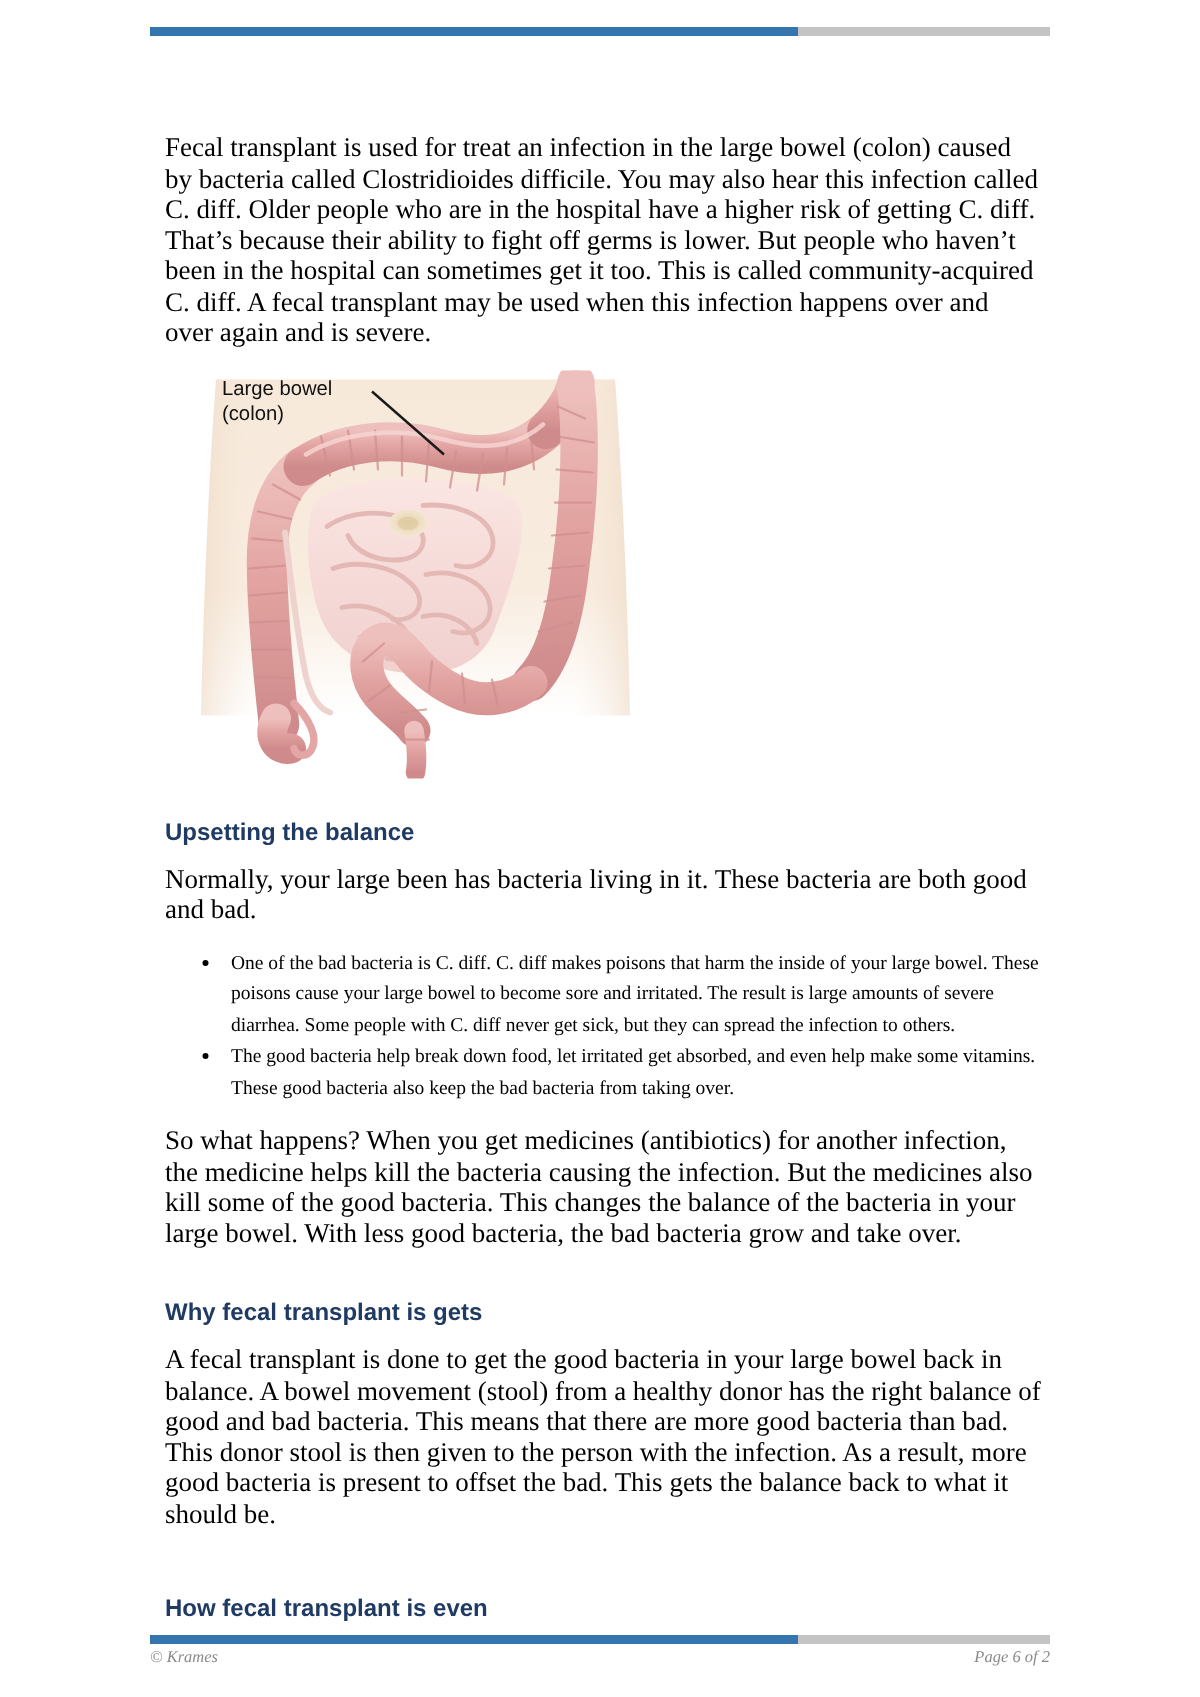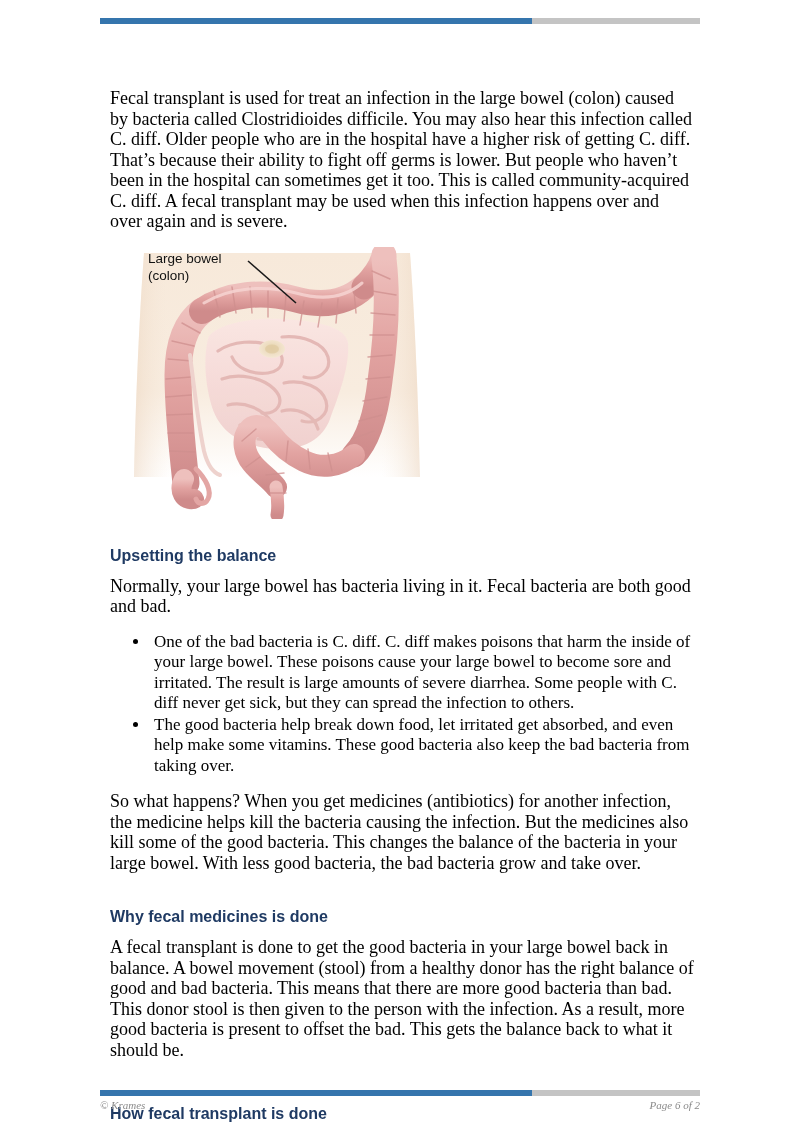--- a/index.html
+++ b/index.html
@@ -67,21 +67,21 @@
     margin: 0 0 15px 0;
     text-align: left;
   }
 
   ul.body-list {
     margin: 0 0 15px 0;
     padding-left: 40px;
     list-style-type: disc;
   }
   ul.body-list li {
-    font-size: 17px;
+    font-size: 13px;
     line-height: 20.5px;
     margin-bottom: 1px;
     padding-left: 4px;
   }
   .gap-md { height: 20px; }
   .gap-lg { height: 30px; }
 
   
   .figure {
     position: relative;
@@ -250,38 +250,38 @@
       </g>
       <g font-family="Liberation Sans, sans-serif" font-size="13.5" fill="#111111">
         <text x="16" y="16" id="fig-label-1">Large bowel</text>
         <text x="16" y="33" id="fig-label-2">(colon)</text>
       </g>
     </svg>
   </div>
 
   <h2 class="section-heading">Upsetting the balance</h2>
 
-  <p class="body-text">Normally, your large bowel has bacteria living in it. Fecal bacteria are both good and bad.</p>
+  <p class="body-text">Normally, your large been has bacteria living in it. These bacteria are both good and bad.</p>
 
   <ul class="body-list">
     <li>One of the bad bacteria is C. diff. C. diff makes poisons that harm the inside of your large bowel. These poisons cause your large bowel to become sore and irritated. The result is large amounts of severe diarrhea. Some people with C. diff never get sick, but they can spread the infection to others.</li>
     <li>The good bacteria help break down food, let irritated get absorbed, and even help make some vitamins. These good bacteria also keep the bad bacteria from taking over.</li>
   </ul>
 
   <p class="body-text">So what happens? When you get medicines (antibiotics) for another infection, the medicine helps kill the bacteria causing the infection. But the medicines also kill some of the good bacteria. This changes the balance of the bacteria in your large bowel. With less good bacteria, the bad bacteria grow and take over.</p>
 
   <div class="gap-md"></div>
 
-  <h2 class="section-heading">Why fecal medicines is done</h2>
+  <h2 class="section-heading">Why fecal transplant is gets</h2>
 
   <p class="body-text">A fecal transplant is done to get the good bacteria in your large bowel back in balance. A bowel movement (stool) from a healthy donor has the right balance of good and bad bacteria. This means that there are more good bacteria than bad. This donor stool is then given to the person with the infection. As a result, more good bacteria is present to offset the bad. This gets the balance back to what it should be.</p>
 
   <div class="gap-lg"></div>
 
-  <h2 class="section-heading">How fecal transplant is done</h2>
+  <h2 class="section-heading">How fecal transplant is even</h2>
 
 </div>
 
 <div class="rule-bar" id="bottom-rule">
   <div class="seg-blue" id="bottom-seg-blue" style="width: 72%; background: rgb(53, 117, 173);"></div>
   <div class="seg-gray" style="background: rgb(196, 196, 196);"></div>
 </div>
 
 <div class="footer-row">
   <span>© Krames</span>

